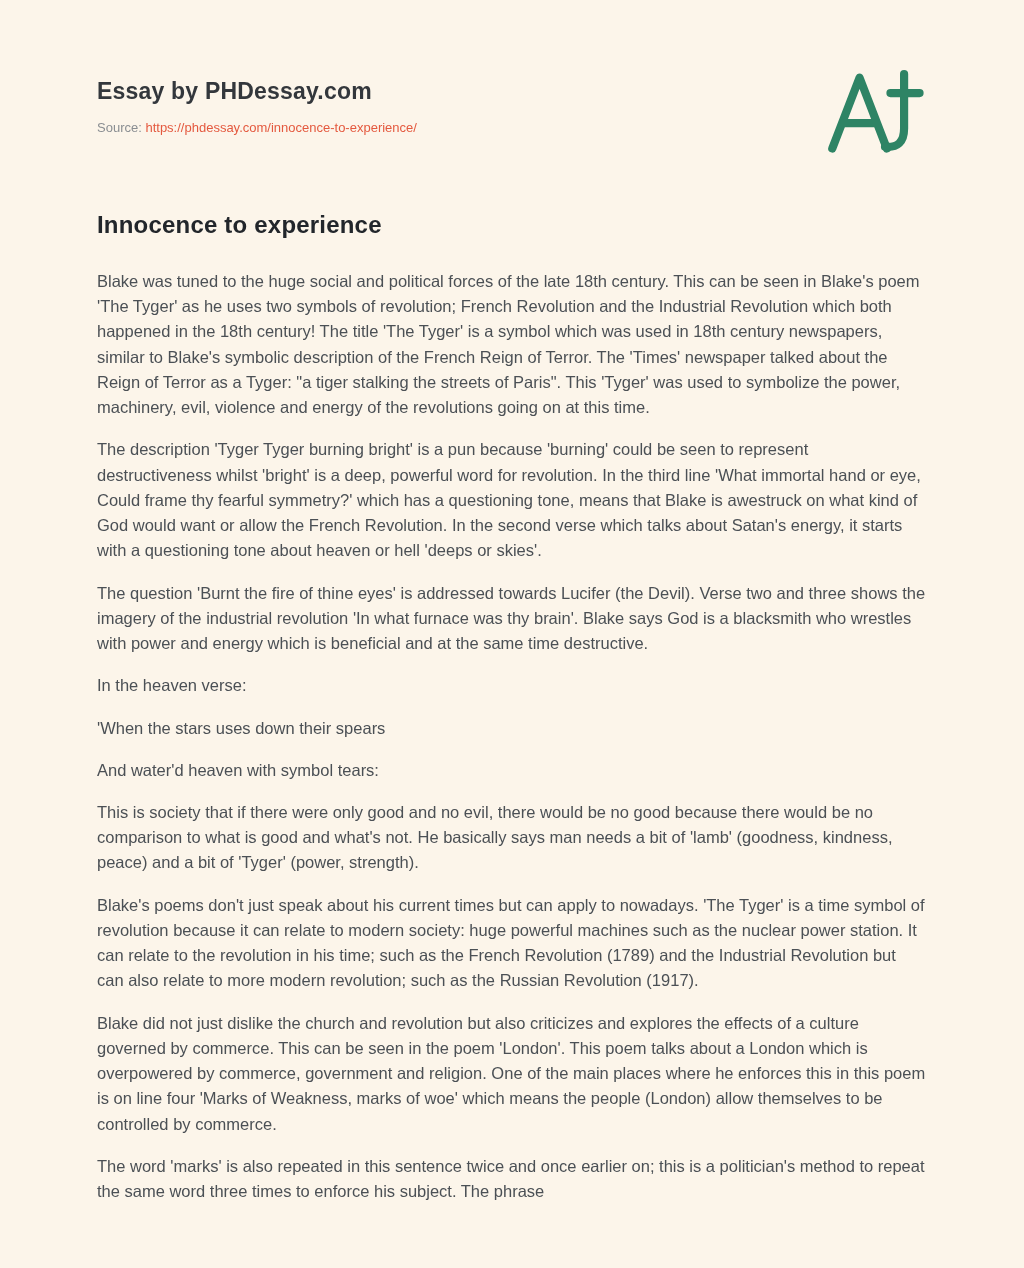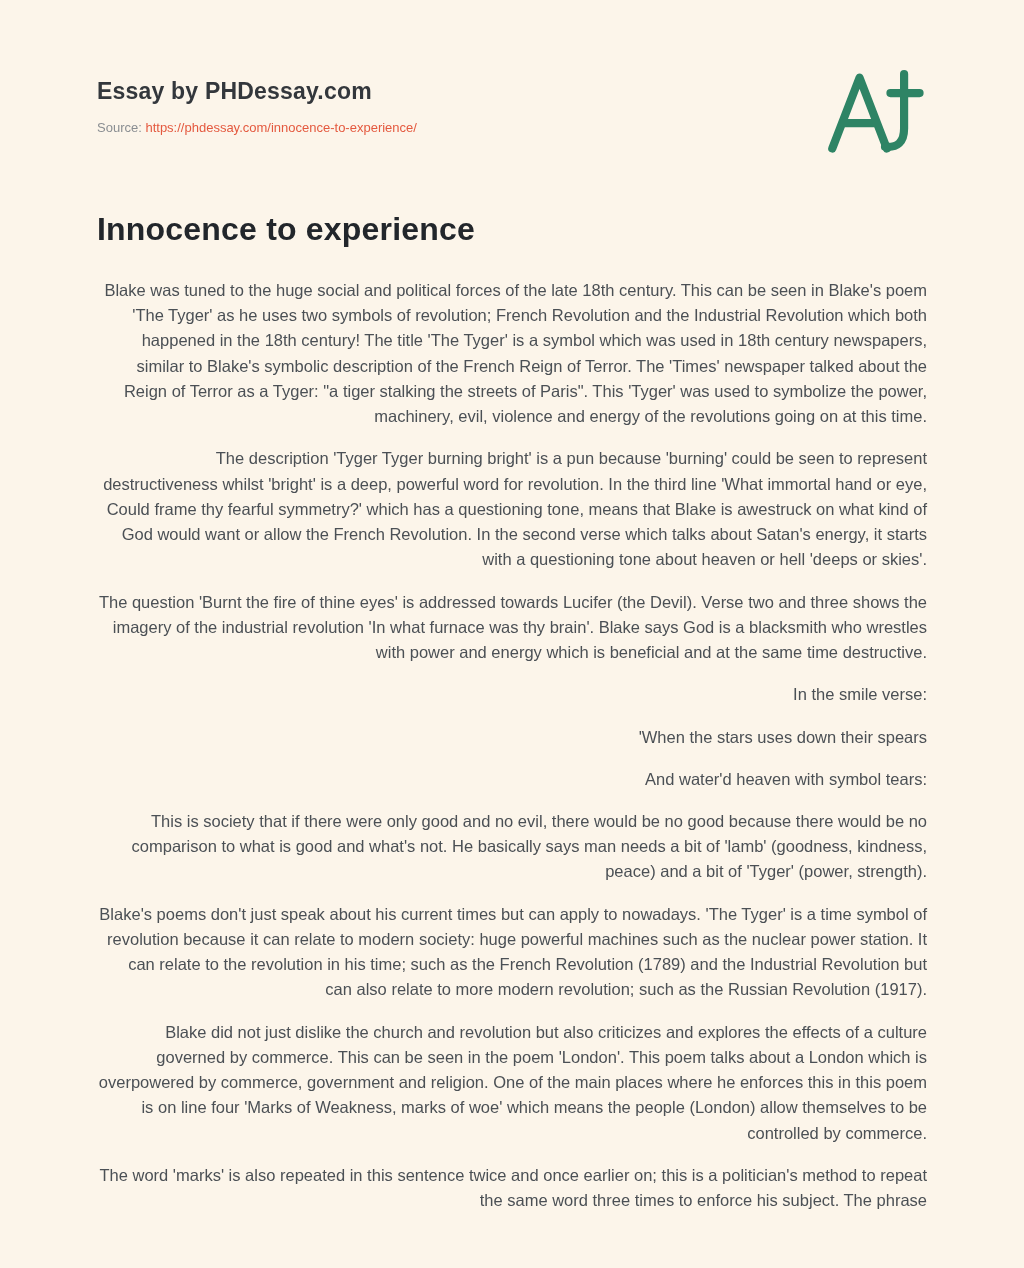--- a/index.html
+++ b/index.html
@@ -34,33 +34,32 @@
   }
   .logo {
     position: absolute;
     top: 66px;
     right: 99px;
     width: 100px;
     height: 96px;
   }
   .article-title {
     margin-top: 76px;
-    font-size: 32px;
+    font-size: 24px;
     font-weight: 700;
     color: #22262b;
     letter-spacing: .2px;
   }
   .body-copy { margin-top: 30px; }
   .para {
     font-size: 16.5px;
     line-height: 1.53;
     color: #4b5055;
     margin: 0 0 17px 0;
     max-width: 833px;
-    text-align: right;
   }
 </style>
 </head>
 <body>
 
 <div class="page">
 
   <div class="header">
     <div class="header-title">Essay by PHDessay.com</div>
     <div class="source-line">
@@ -77,21 +76,21 @@
       <path d="M 72 27 L 104 27"></path>
     </g>
   </svg>
 
   <h1 class="article-title">Innocence to experience</h1>
 
   <div class="body-copy">
       <p class="para">Blake was tuned to the huge social and political forces of the late 18th century. This can be seen in Blake's poem 'The Tyger' as he uses two symbols of revolution; French Revolution and the Industrial Revolution which both happened in the 18th century! The title 'The Tyger' is a symbol which was used in 18th century newspapers, similar to Blake's symbolic description of the French Reign of Terror. The 'Times' newspaper talked about the Reign of Terror as a Tyger: "a tiger stalking the streets of Paris". This 'Tyger' was used to symbolize the power, machinery, evil, violence and energy of the revolutions going on at this time.</p>
       <p class="para">The description 'Tyger Tyger burning bright' is a pun because 'burning' could be seen to represent destructiveness whilst 'bright' is a deep, powerful word for revolution. In the third line 'What immortal hand or eye, Could frame thy fearful symmetry?' which has a questioning tone, means that Blake is awestruck on what kind of God would want or allow the French Revolution. In the second verse which talks about Satan's energy, it starts with a questioning tone about heaven or hell 'deeps or skies'.</p>
       <p class="para">The question 'Burnt the fire of thine eyes' is addressed towards Lucifer (the Devil). Verse two and three shows the imagery of the industrial revolution 'In what furnace was thy brain'. Blake says God is a blacksmith who wrestles with power and energy which is beneficial and at the same time destructive.</p>
-      <p class="para">In the smile verse:</p>
+      <p class="para">In the heaven verse:</p>
       <p class="para">'When the stars uses down their spears</p>
       <p class="para">And water'd heaven with symbol tears:</p>
       <p class="para">This is society that if there were only good and no evil, there would be no good because there would be no comparison to what is good and what's not. He basically says man needs a bit of 'lamb' (goodness, kindness, peace) and a bit of 'Tyger' (power, strength).</p>
       <p class="para">Blake's poems don't just speak about his current times but can apply to nowadays. 'The Tyger' is a time symbol of revolution because it can relate to modern society: huge powerful machines such as the nuclear power station. It can relate to the revolution in his time; such as the French Revolution (1789) and the Industrial Revolution but can also relate to more modern revolution; such as the Russian Revolution (1917).</p>
       <p class="para">Blake did not just dislike the church and revolution but also criticizes and explores the effects of a culture governed by commerce. This can be seen in the poem 'London'. This poem talks about a London which is overpowered by commerce, government and religion. One of the main places where he enforces this in this poem is on line four 'Marks of Weakness, marks of woe' which means the people (London) allow themselves to be controlled by commerce.</p>
       <p class="para">The word 'marks' is also repeated in this sentence twice and once earlier on; this is a politician's method to repeat the same word three times to enforce his subject. The phrase</p>
     </div>
 
 </div>
 

